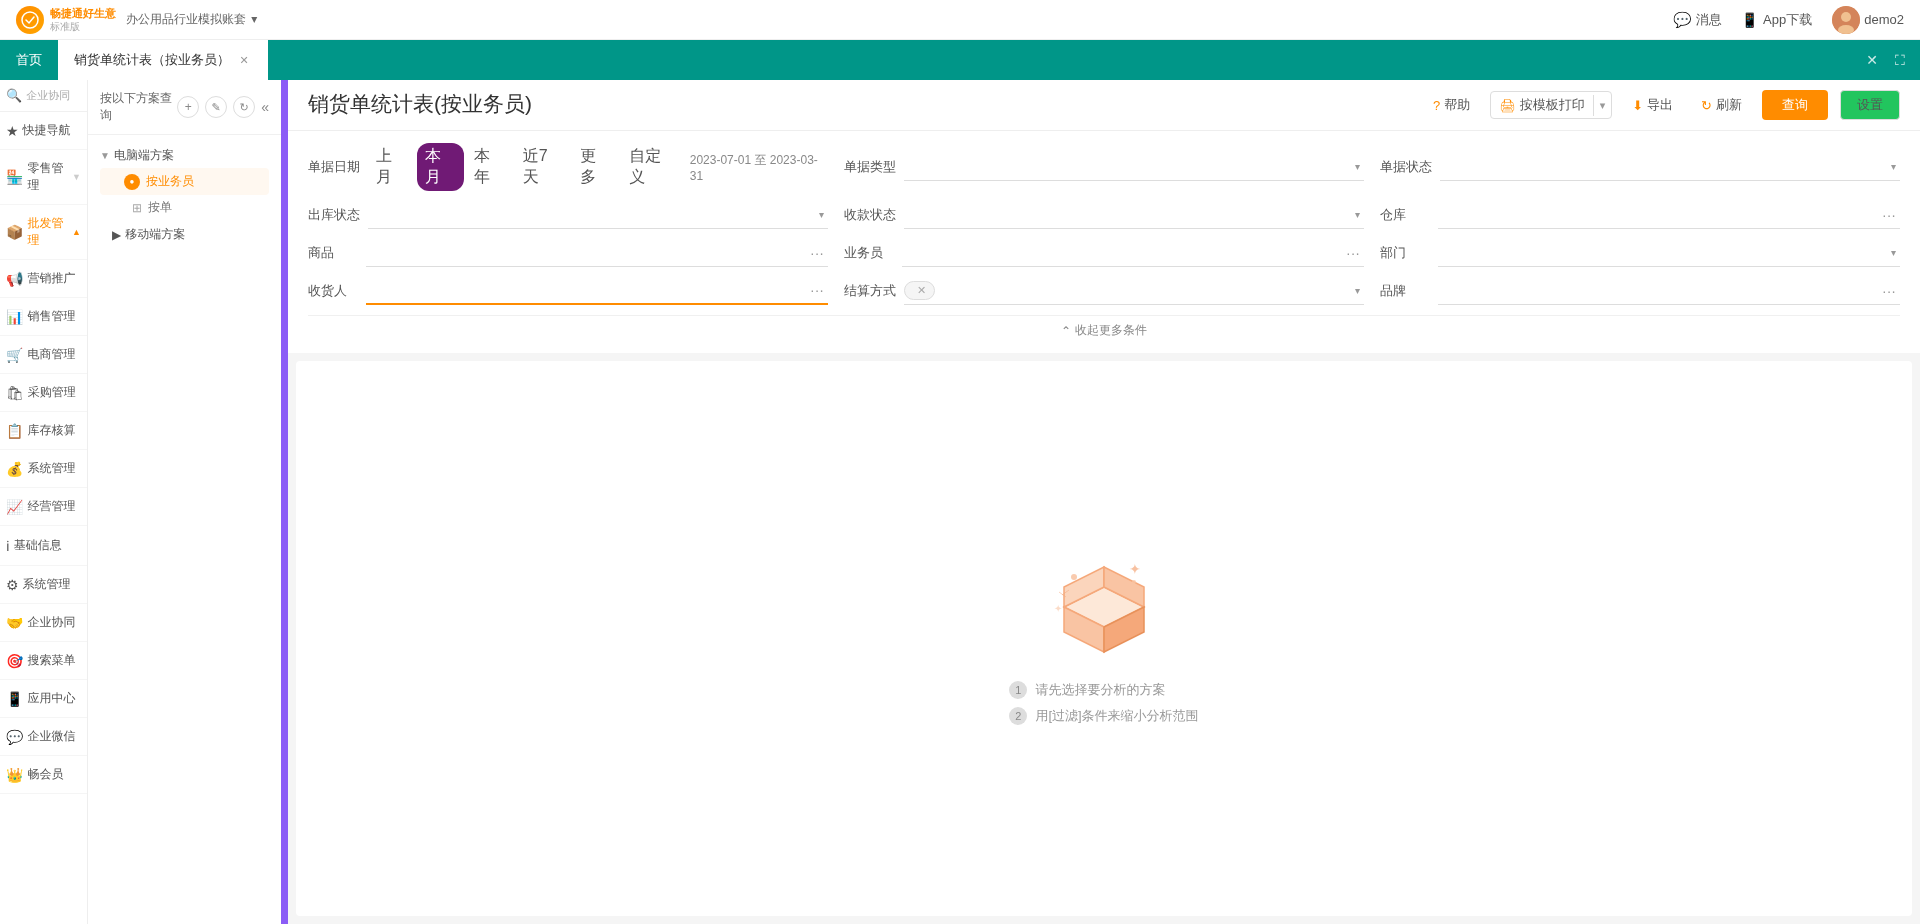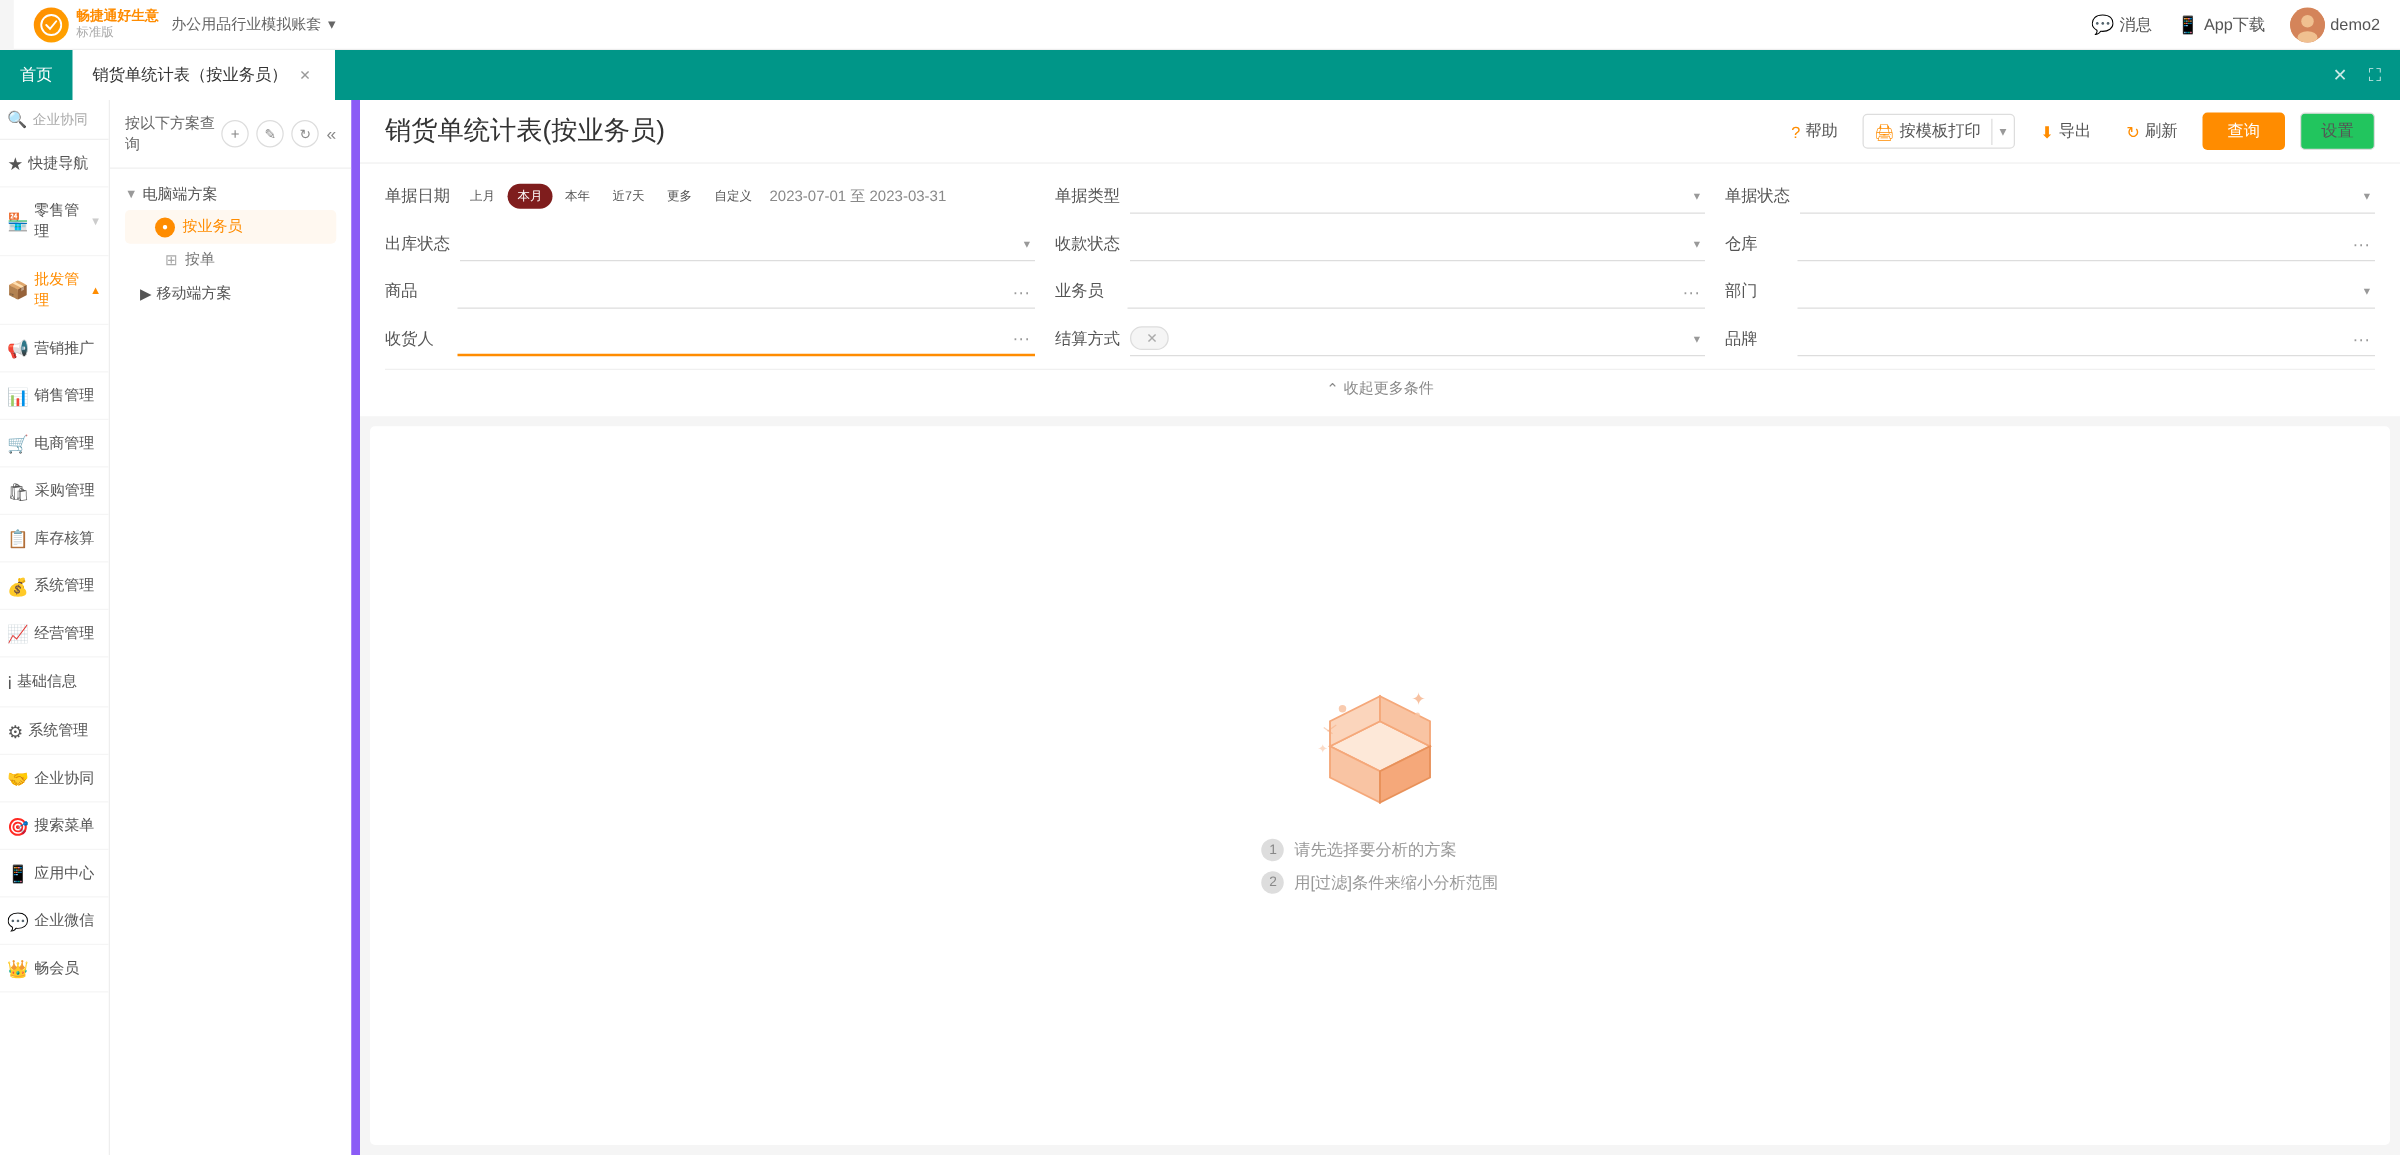--- a/index.html
+++ b/index.html
@@ -8,21 +8,20 @@
     
     .top-header {
       height: 40px;
       background: #fff;
       display: flex;
       align-items: center;
       justify-content: space-between;
       padding: 0 16px;
       border-bottom: 1px solid #eee;
       flex-shrink: 0;
-      margin-left: 11px;
     }
     .top-header-left {
       display: flex;
       align-items: center;
       gap: 10px;
     }
     .logo-area {
       display: flex;
       align-items: center;
       gap: 6px;
@@ -412,27 +411,27 @@
       gap: 6px;
       flex: 1;
     }
     .date-tabs {
       display: flex;
       align-items: center;
       gap: 2px;
     }
     .date-tab {
       padding: 3px 8px;
-      font-size: 10px;
+      font-size: 16px;
       border-radius: 3px;
       cursor: pointer;
       color: #555;
     }
     .date-tab.active {
-      background: #7f1d1d;
+      background: #701a75;
       color: white;
       border-radius: 12px;
     }
     .date-range {
       font-size: 12px;
       color: #888;
     }
     .tag-clear {
       display: inline-flex;
       align-items: center;

